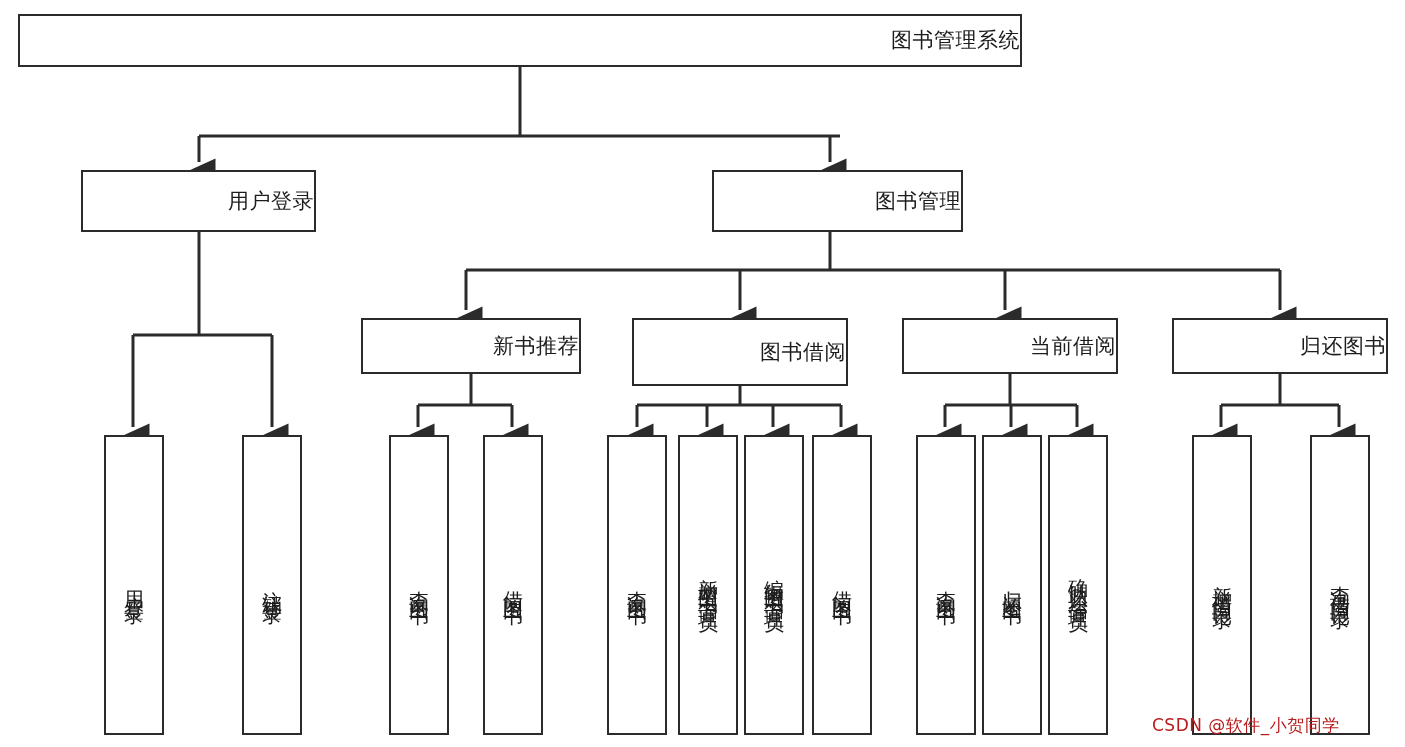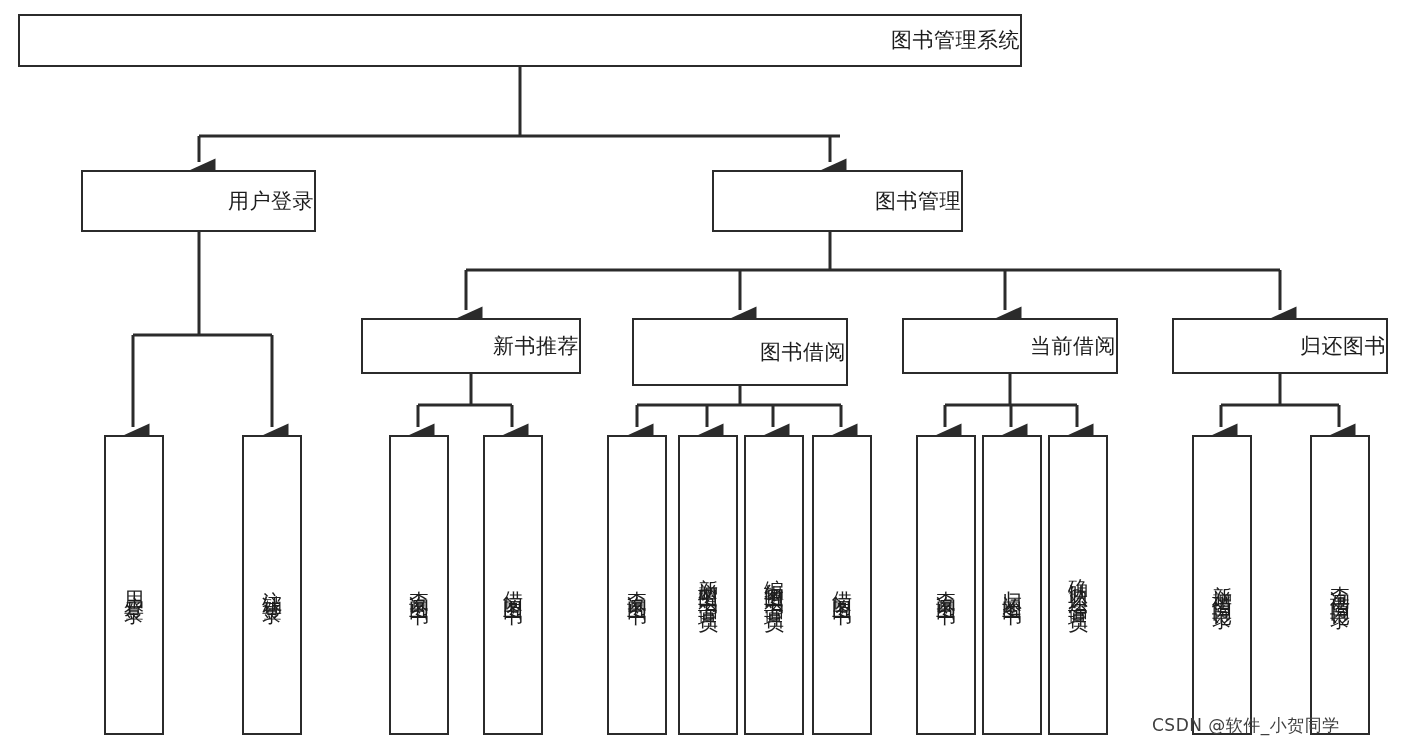--- a/index.html
+++ b/index.html
@@ -179,15 +179,15 @@
   <div class="node leaf" style="left: 1048px; top: 435px; width: 60px; height: 300px; border-color: rgb(43, 43, 43); background: rgb(255, 255, 255);">
     <span class="label" style="color: rgb(28, 28, 28);">确认归还（管理员）</span>
   </div>
   <div class="node leaf" style="left: 1192px; top: 435px; width: 60px; height: 300px; border-color: rgb(43, 43, 43); background: rgb(255, 255, 255);">
     <span class="label" style="color: rgb(28, 28, 28);">新增借阅记录</span>
   </div>
   <div class="node leaf" style="left: 1310px; top: 435px; width: 60px; height: 300px; border-color: rgb(43, 43, 43); background: rgb(255, 255, 255);">
     <span class="label" style="color: rgb(28, 28, 28);">查询借阅记录</span>
   </div>
 
-  <div class="watermark" style="left: 1152px; top: 714px; color: #404040;">CSDN @软件_小贺同学</div>
+  <div class="watermark" style="left: 1152px; top: 714px; color: #b91c1c;">CSDN @软件_小贺同学</div>
 
 </div>
 
 </body></html>

